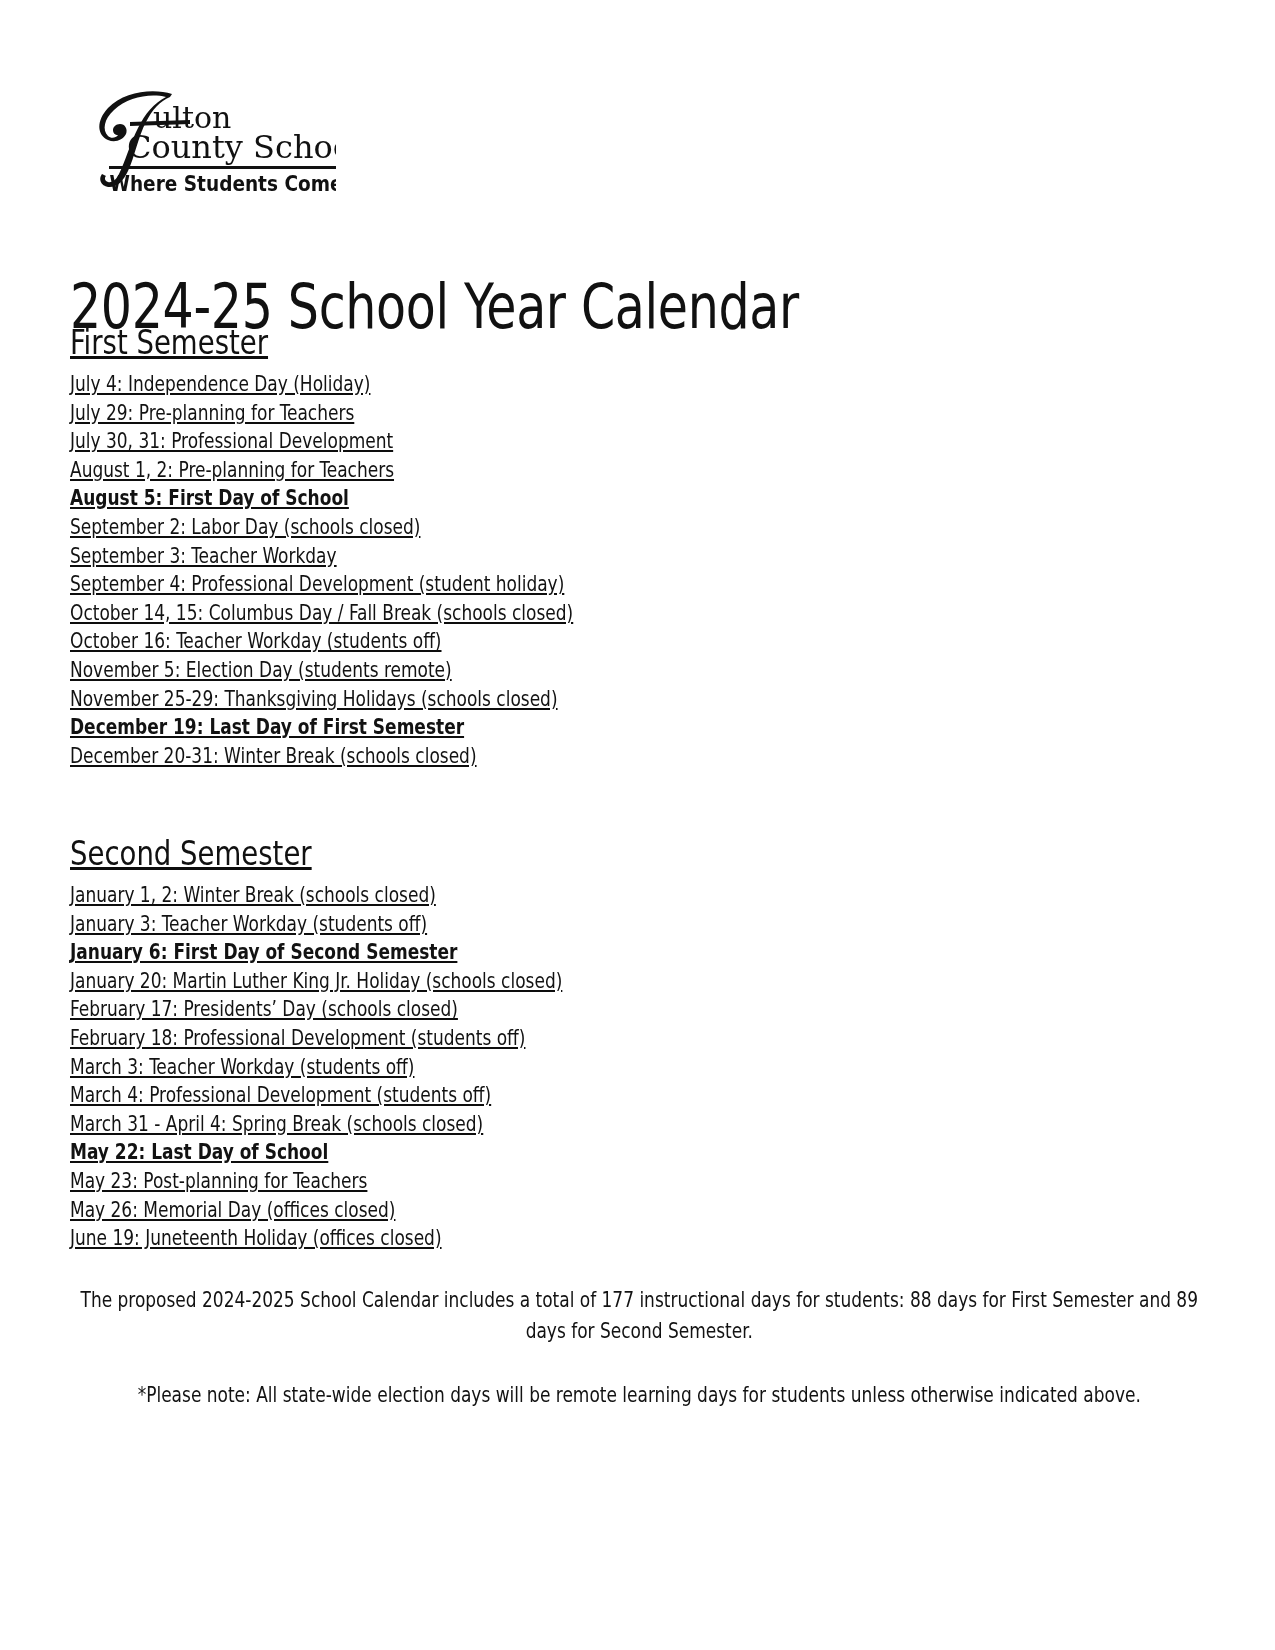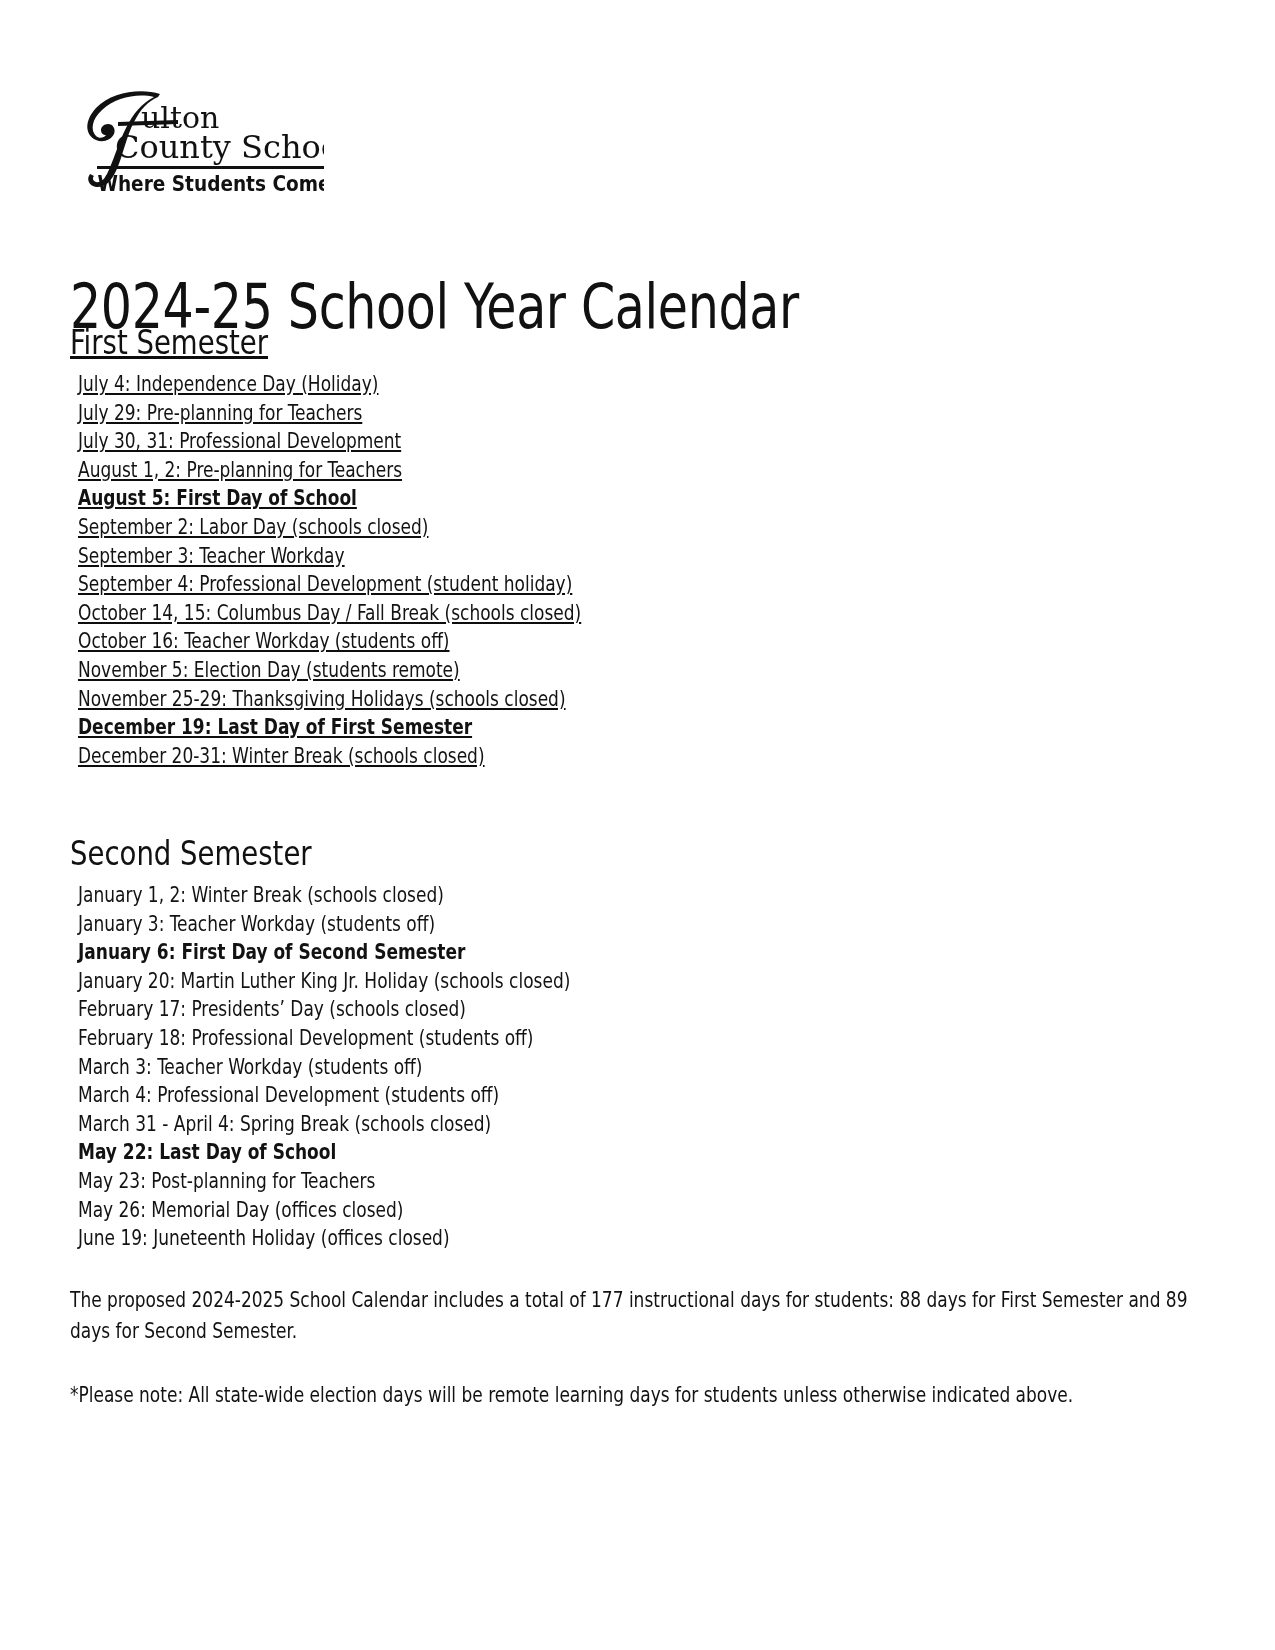--- a/index.html
+++ b/index.html
@@ -19,21 +19,21 @@
     width: 1275px;
     height: 1650px;
     box-sizing: border-box;
     padding: 0;
     overflow: hidden;
   }
 
   
   .logo-block {
     position: absolute;
-    left: 74px;
+    left: 86px;
     top: 78px;
     width: 260px;
   }
   .logo-svg { display: block; }
 
   
   .doc-title {
     position: absolute;
     left: 70px;
     top: 228px;
@@ -44,50 +44,50 @@
     letter-spacing: -0.4px;
     transform: scaleX(0.88);
     transform-origin: left top;
     white-space: nowrap;
     color: #111;
   }
 
   
   .section { position: absolute; left: 70px; }
   .section-first  { top: 322px; text-decoration: underline; }
-  .section-second { top: 833px; }
+  .section-second { top: 833px; text-decoration: underline; }
 
   .section-heading {
     font-family: "DejaVu Sans Condensed", "Liberation Sans Narrow", "Liberation Sans", sans-serif;
     font-size: 34px;
     line-height: 40px;
     font-weight: 400;
     letter-spacing: 0px;
     transform: scaleX(0.9);
     transform-origin: left top;
     white-space: nowrap;
     margin: 0 0 8px 0;
     color: #111;
   }
 
-  .date-list { list-style: none; margin: 8px; padding: 0; }
+  .date-list { list-style: none; margin: 0; padding: 0; }
   .date-item {
     font-family: "DejaVu Sans Condensed", "Liberation Sans Narrow", "Liberation Sans", sans-serif;
     font-size: 21px;
     line-height: 28.6px;
     font-weight: 400;
     transform: scaleX(0.9);
     transform-origin: left center;
     white-space: nowrap;
     color: #121212;
   }
   .date-item.bold { font-weight: 700; }
 
   
-  .notes { position: absolute; left: 70px; top: 1285px; width: 1140px; }
+  .notes { position: absolute; left: 70px; top: 1285px; width: 1140px; text-align: center; }
   .note-para {
     font-family: "DejaVu Sans Condensed", "Liberation Sans Narrow", "Liberation Sans", sans-serif;
     font-size: 21px;
     line-height: 31px;
     font-weight: 400;
     color: #121212;
     margin: 0;
     transform: scaleX(0.9);
     transform-origin: left top;
     width: 1265px;

